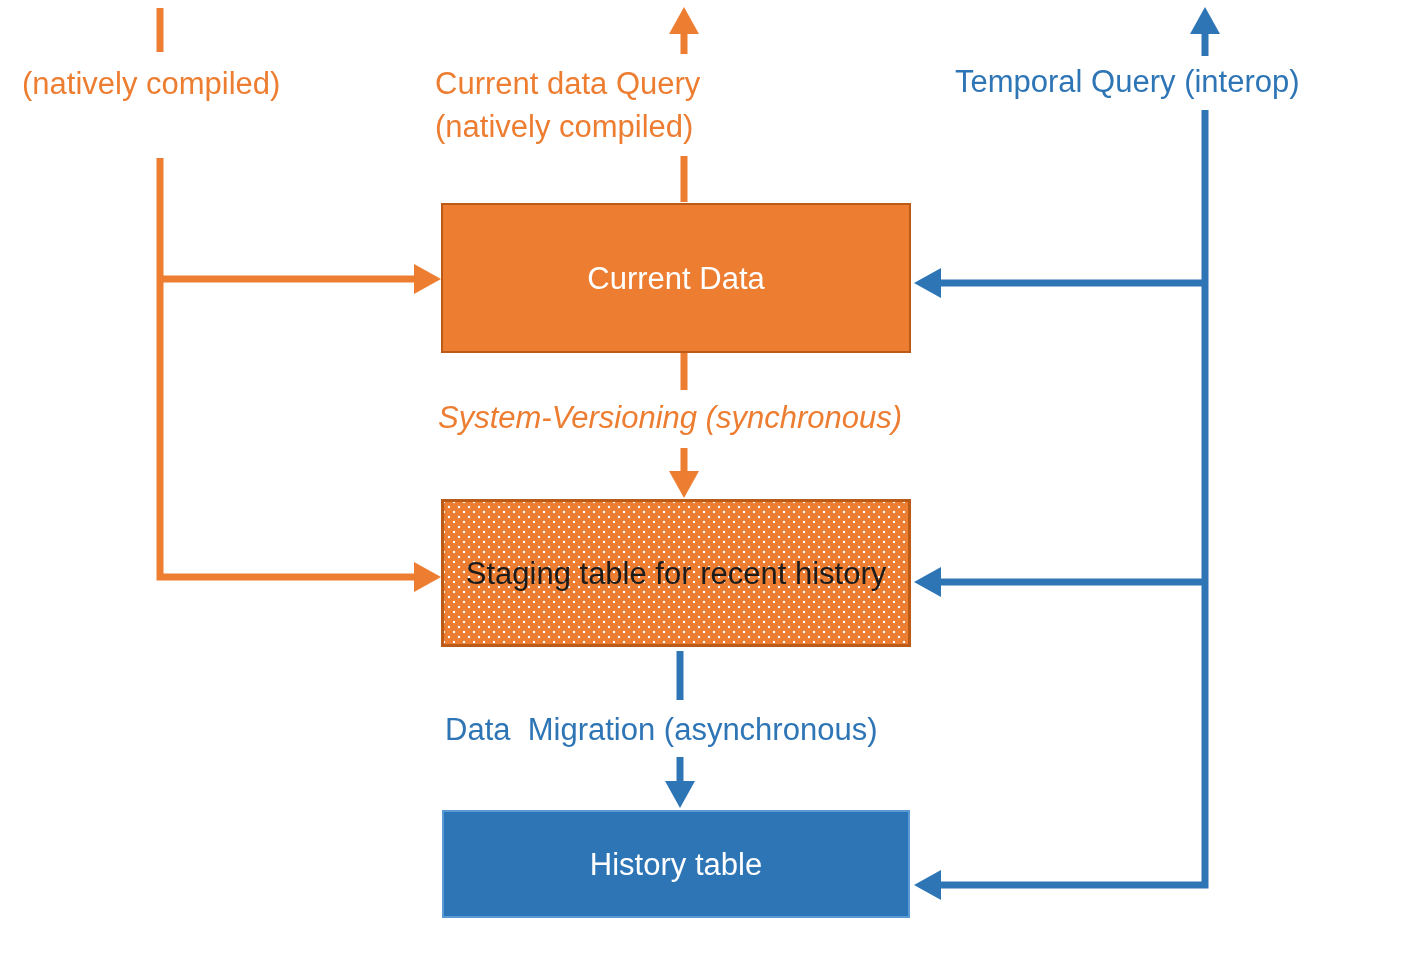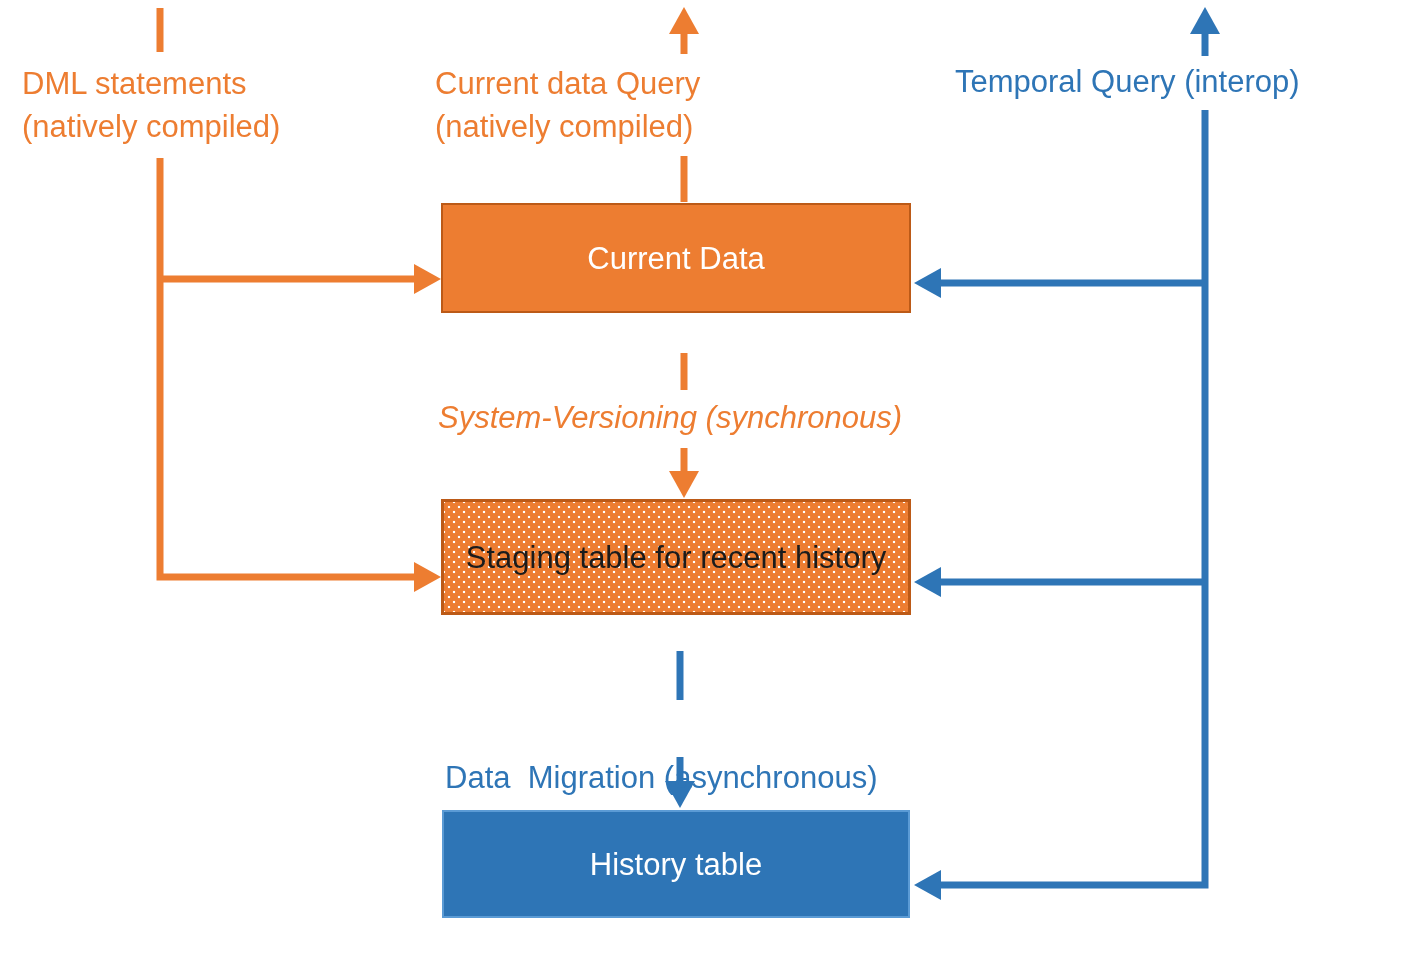--- a/index.html
+++ b/index.html
@@ -19,33 +19,33 @@
   svg.arrows{position:absolute;left:0;top:0;}
   .o-line{stroke:var(--orange);stroke-width:7;fill:none;}
   .b-line{stroke:var(--blue);stroke-width:7;fill:none;}
   .o-fill{fill:var(--orange);stroke:none;}
   .b-fill{fill:var(--blue);stroke:none;}
 
   .label{position:absolute;font-size:31px;line-height:43px;}
   .label.orange{color:var(--orange);}
   .label.blue{color:var(--blue);}
   .center{text-align:left;}
-  .ws-pre{white-space:pre;margin-top:48px;}
+  .ws-pre{white-space:pre;}
 
   .box{
     position:absolute;display:flex;flex-direction:column;justify-content:center;
     align-items:center;text-align:center;box-sizing:border-box;font-size:31px;
   }
   .box-current{
-    left:441px;top:203px;width:470px;height:110px;
+    left:441px;top:203px;width:470px;height:150px;
     background:var(--orange);border:2px solid var(--orange-border);
     color:var(--ink-light);line-height:45px;
   }
   .box-staging{
-    left:441px;top:499px;width:470px;height:116px;
+    left:441px;top:499px;width:470px;height:148px;
     background-color:var(--orange);
     background-image:
       radial-gradient(circle, var(--dot) 1.3px, rgba(255,255,255,0) 1.6px),
       radial-gradient(circle, var(--dot) 1.3px, rgba(255,255,255,0) 1.6px);
     background-size:10px 10px;
     background-position:0 0, 5px 5px;
     border:3px solid var(--orange-border);
     color:var(--ink-dark);line-height:47px;
   }
   .box-staging .wrapline{max-width:430px;}
@@ -100,21 +100,20 @@
       <path class="b-line" d="M1205 110 V885 H936"></path>
       <path class="b-line" d="M1205 283 H936"></path>
       <path class="b-line" d="M1205 582 H936"></path>
       <polygon class="b-fill" points="914,283 941,268 941,298"></polygon>
       <polygon class="b-fill" points="914,582 941,567 941,597"></polygon>
       <polygon class="b-fill" points="914,885 941,870 941,900"></polygon>
     </g>
   </svg>
 
   <div class="label orange dml-label">
-    <div>DML statements</div>
     <div>(natively compiled)</div>
   </div>
 
   <div class="label orange center current-query-label">
     <div>Current data Query</div>
     <div>(natively compiled)</div>
   </div>
 
   <div class="label blue center temporal-label">Temporal Query (interop)</div>
 

